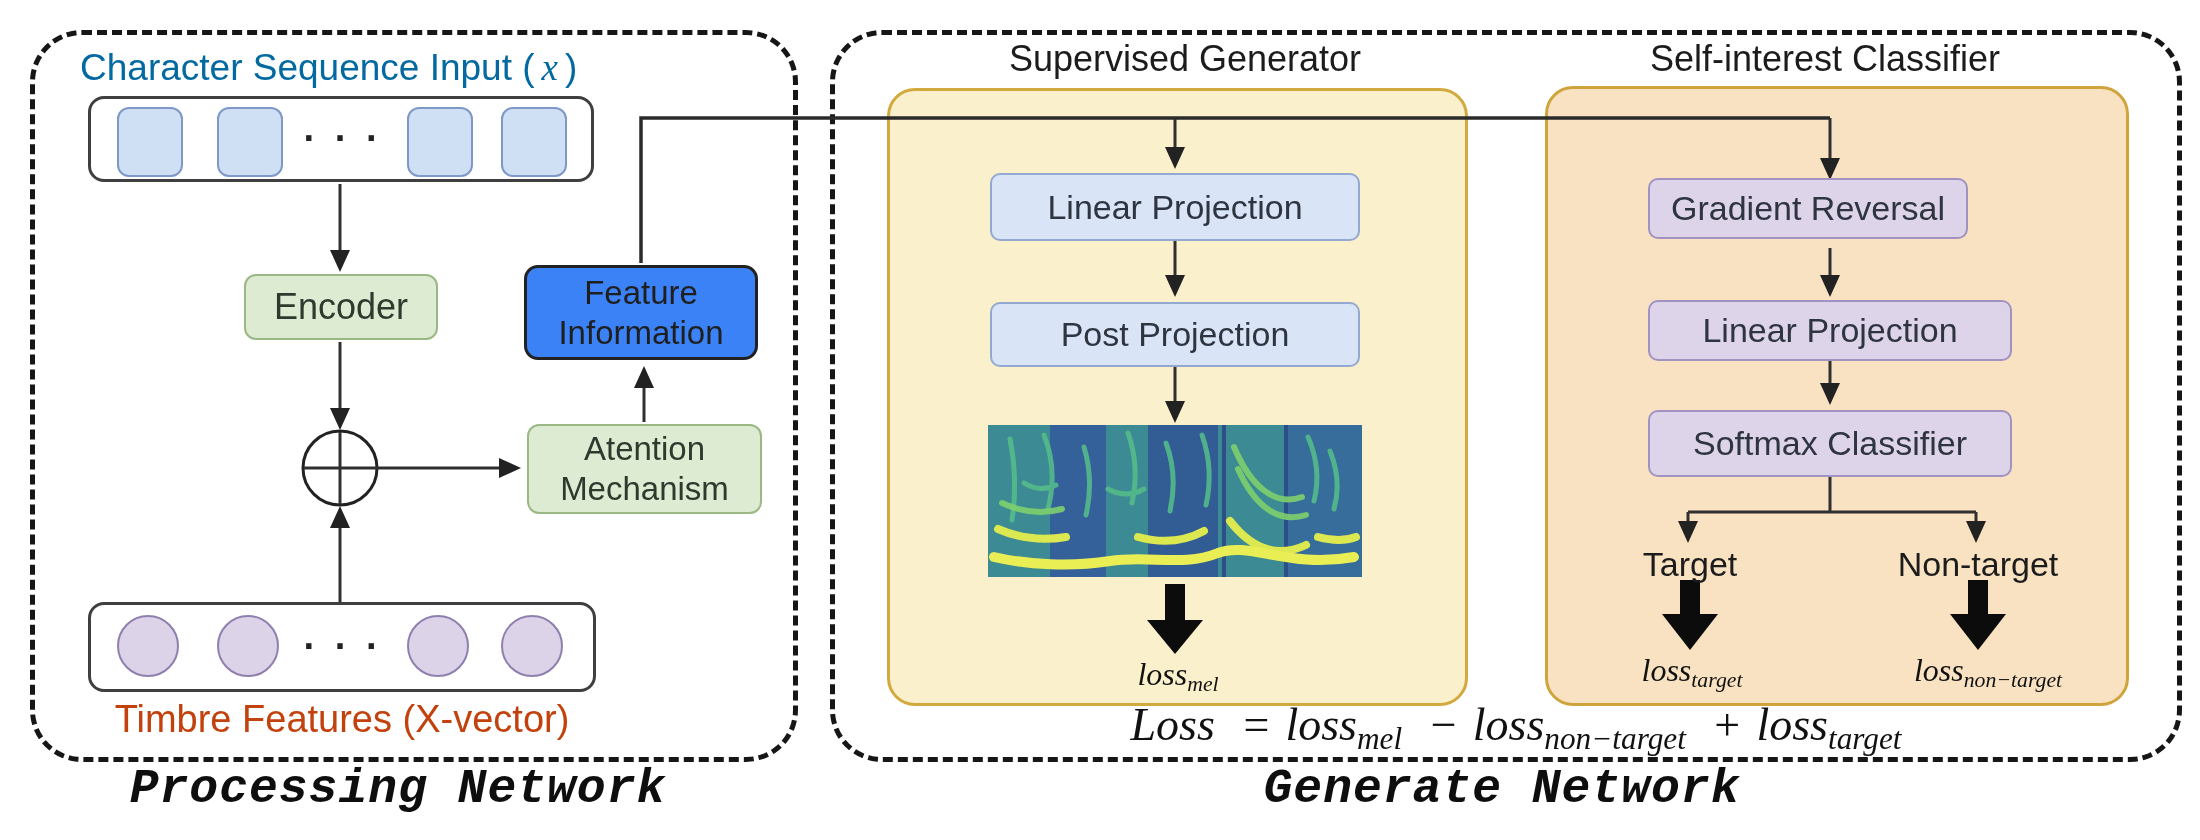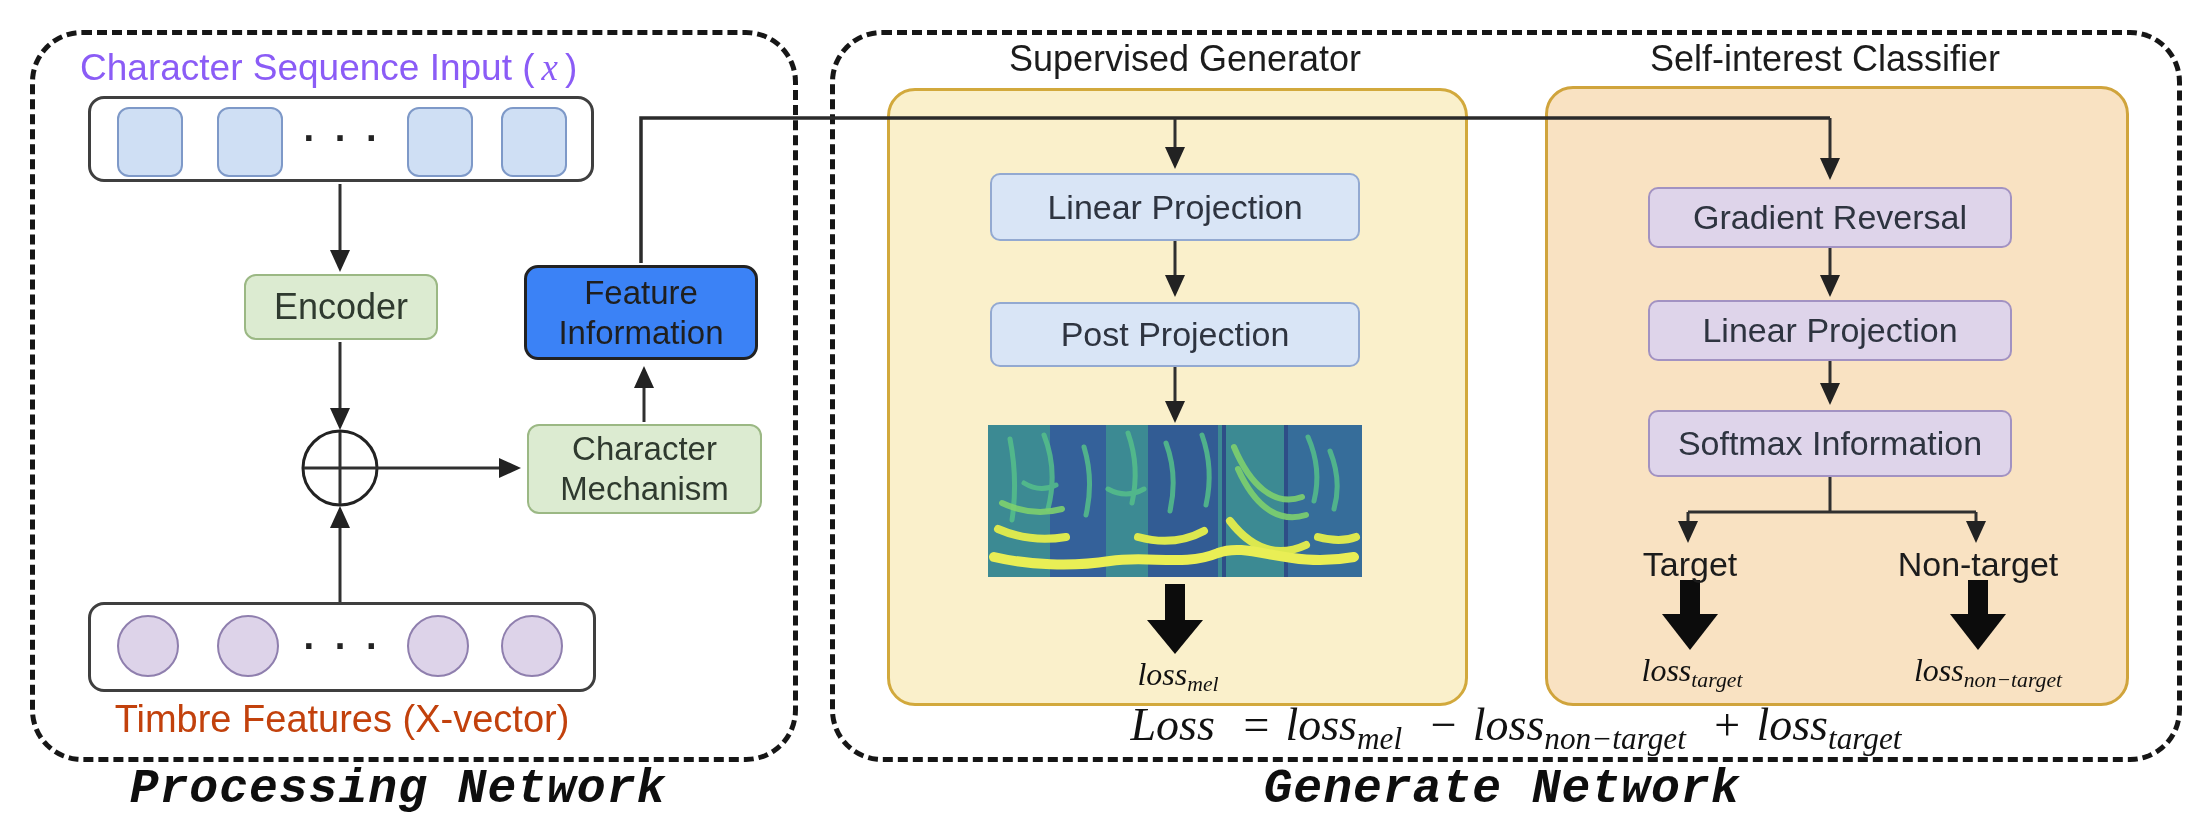--- a/index.html
+++ b/index.html
@@ -39,21 +39,21 @@
     position:absolute;width:66px;height:70px;border-radius:12px;
     background:#cfdff4;border:2px solid #7e99c8;box-sizing:border-box;
   }
   .token-ov{
     position:absolute;width:62px;height:62px;border-radius:50%;
     background:#ddd3e9;border:2px solid #8f7fae;box-sizing:border-box;
   }
   .dots{font-size:38px;font-weight:bold;color:#222;letter-spacing:4px;}
 
   .section-title{font-size:36px;color:#1c1c1c;}
-  .seq-title{font-size:37px;color:#8b5cf6;white-space:nowrap;}
+  .seq-title{font-size:37px;color:#0369a1;white-space:nowrap;}
   .seq-title .mathvar{font-family:"Liberation Serif", serif;font-style:italic;padding:0 7px;}
   .timbre-label{font-size:38px;color:#c2410c;}
   .net-label{font-size:48px;font-weight:bold;font-style:italic;color:#0e0e0e;letter-spacing:1px;font-family:Liberation Mono, monospace;}
   .branch-label{font-size:34px;color:#1c1c1c;}
 
   .math{font-family:"Liberation Serif", serif;font-style:italic;color:#111;}
   .loss-term{font-size:32px;}
   .loss-term sub, .formula sub{font-size:0.68em;vertical-align:-0.28em;letter-spacing:0;}
   .formula{font-size:46px;}
   .formula .op{padding:0 14px;}
@@ -147,21 +147,21 @@
   <div class="abs node node-green" style="left:244px;top:274px;width:194px;height:66px;z-index:10;font-size:36px;">
     <span>Encoder</span>
   </div>
 
   <div class="abs node node-white two-line" style="left:524px;top:265px;width:234px;height:95px;z-index:10;">
     <span>Feature</span>
     <span>Information</span>
   </div>
 
   <div class="abs node node-green two-line" style="left:527px;top:424px;width:235px;height:90px;z-index:10;">
-    <span>Character</span>
+    <span>Atention</span>
     <span>Mechanism</span>
   </div>
 
   <div class="abs token-row" style="left:88px;top:602px;width:508px;height:90px;z-index:10;">
     <div class="token-ov" style="left:26px;top:10px;"></div>
     <div class="token-ov" style="left:126px;top:10px;"></div>
     <div class="abs dots ctr" style="left:252px;top:20px;">· · ·</div>
     <div class="token-ov" style="left:316px;top:10px;"></div>
     <div class="token-ov" style="left:410px;top:10px;"></div>
   </div>
@@ -210,28 +210,28 @@
       <path d="M242,96 C262,122 288,134 318,120"></path>
       <path d="M330,112 Q352,118 368,112"></path>
     </g>
     <path d="M6,132 C40,140 84,142 122,136 C160,130 196,142 230,128 C262,116 300,144 366,132" fill="none" stroke="#e9ee55" stroke-width="10" stroke-linecap="round"></path>
   </svg>
 
   <div class="abs math loss-term ctr" style="left:1178px;top:656px;z-index:10;">
     <span>loss</span><sub>mel</sub>
   </div>
 
-  <div class="abs node node-purple" style="left:1648px;top:187px;width:364px;height:61px;z-index:10;">
+  <div class="abs node node-purple" style="left:1648px;top:178px;width:320px;height:61px;z-index:10;">
     <span>Gradient Reversal</span>
   </div>
   <div class="abs node node-purple" style="left:1648px;top:300px;width:364px;height:61px;z-index:10;">
     <span>Linear Projection</span>
   </div>
   <div class="abs node node-purple" style="left:1648px;top:410px;width:364px;height:67px;z-index:10;">
-    <span>Softmax Information</span>
+    <span>Softmax Classifier</span>
   </div>
 
   <div class="abs branch-label ctr" style="left:1690px;top:545px;z-index:10;">Target</div>
   <div class="abs branch-label ctr" style="left:1978px;top:545px;z-index:10;">Non-target</div>
 
   <div class="abs math loss-term ctr" style="left:1692px;top:652px;z-index:10;">
     <span>loss</span><sub>target</sub>
   </div>
   <div class="abs math loss-term ctr" style="left:1988px;top:652px;z-index:10;">
     <span>loss</span><sub>non−target</sub>

